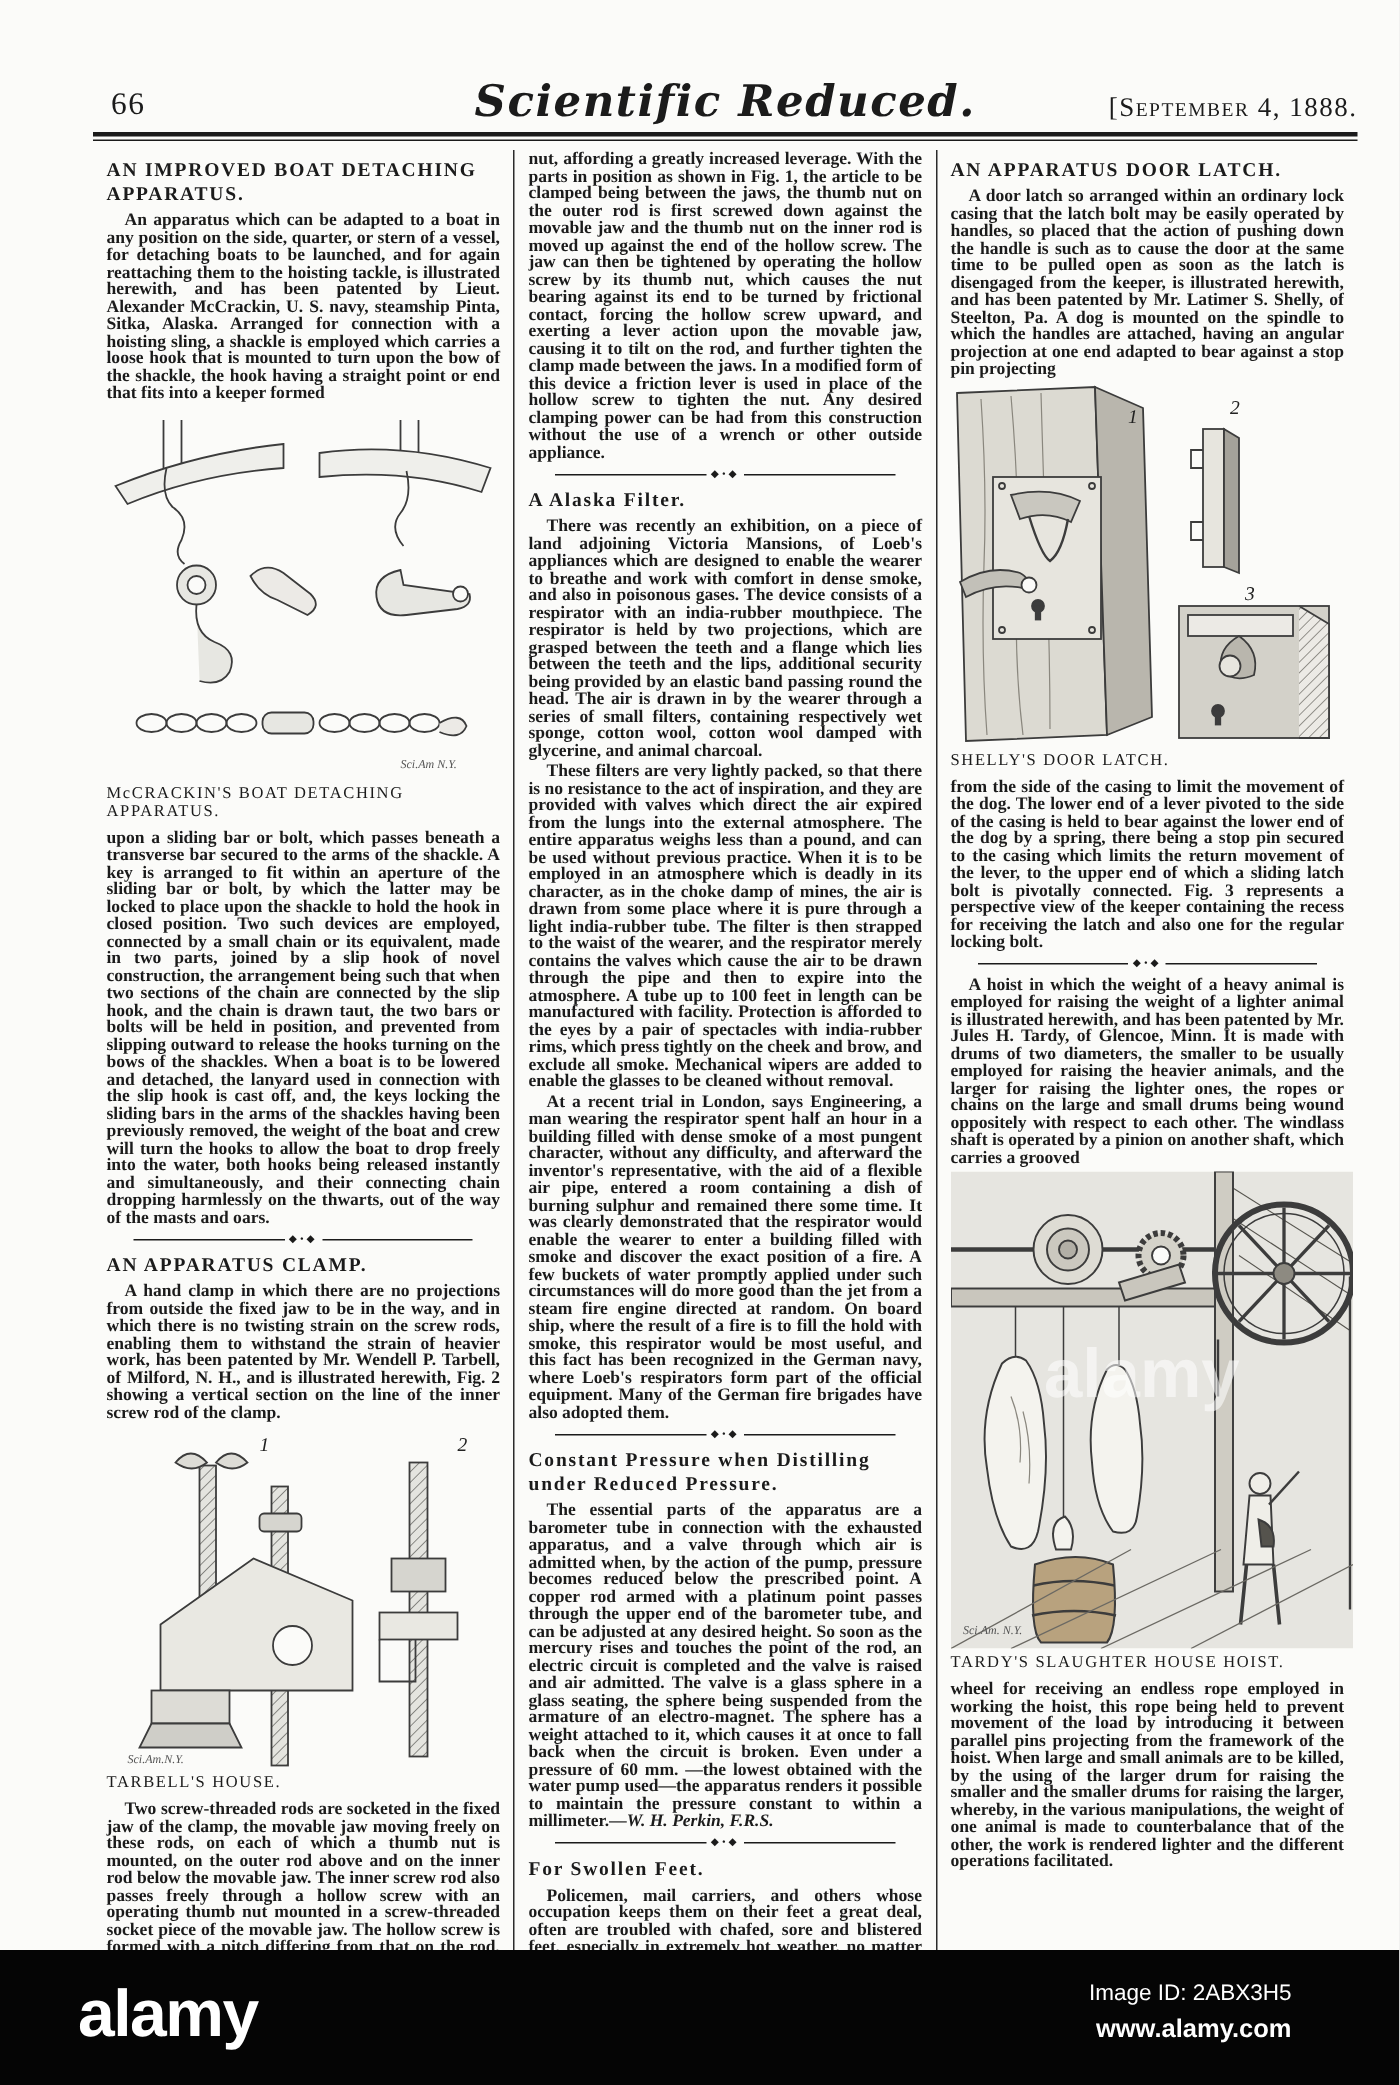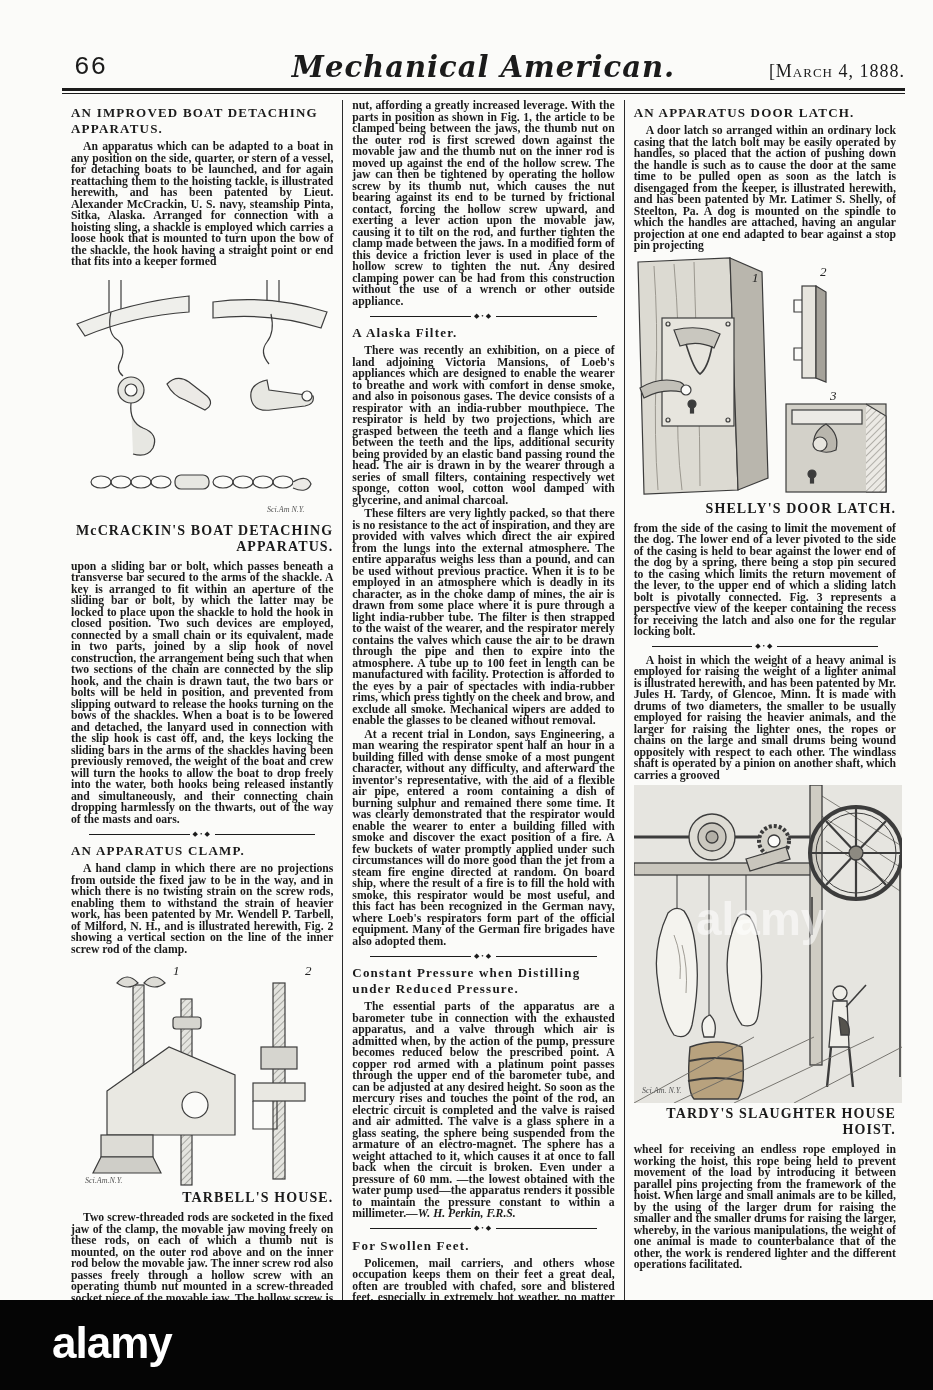--- a/index.html
+++ b/index.html
@@ -1,34 +1,34 @@
 <!DOCTYPE html>
 <html><head>
 <meta charset="utf-8">
 <style>
   html,body{margin:0;padding:0;background:#e9e9e9;}
   .page{position:relative;width:933px;height:1390px;background:#fbfbf9;overflow:hidden;
         font-family:"Liberation Serif", serif;color:#1b1b1b;}
   
   .hdr{position:absolute;top:48px;left:62px;right:28px;height:36px;}
-  .hdr .pgnum{position:absolute;left:12px;bottom:2px;font-size:26px;letter-spacing:1px;font-family:Liberation Mono, monospace;}
+  .hdr .pgnum{position:absolute;left:12px;bottom:2px;font-size:21px;letter-spacing:1px;}
   .hdr .masthead{position:absolute;left:0;right:0;text-align:center;bottom:0;
       font-family:"DejaVu Serif", serif;font-weight:bold;font-style:italic;font-size:29px;letter-spacing:1px;}
   .hdr .issuedate{position:absolute;right:0;bottom:2px;font-size:18px;font-variant:small-caps;letter-spacing:1px;}
   .rule2{position:absolute;top:88px;left:62px;right:28px;height:7px;}
   .rule2 .r1{height:3px;background:#1b1b1b;}
   .rule2 .r2{height:1px;background:#1b1b1b;margin-top:2px;}
   
   .cols{position:absolute;top:100px;left:62px;right:28px;bottom:90px;display:flex;overflow:hidden;}
   .col{flex:1 1 0;padding:0 9px;overflow:hidden;}
   .col + .col{border-left:1px solid #2b2b2b;}
   p.body{font-size:11.7px;line-height:11.5px;text-align:justify;margin:0 0 2px 0;font-weight:bold;}
   p.body.ind{text-indent:12px;}
   .art-head{font-weight:bold;font-size:13px;text-align:left;letter-spacing:1.2px;margin:5px 0 4px 0;}
-  .fig-cap{font-weight:bold;font-size:14px;text-align:right;letter-spacing:1.1px;margin:3px 0 6px 0;}
+  .fig-cap{font-weight:normal;font-size:11px;text-align:left;letter-spacing:1.1px;margin:3px 0 6px 0;}
   .divider{display:flex;align-items:center;justify-content:center;margin:5px 18px 4px 18px;height:8px;}
   .divider .dv-line{flex:1;height:1px;background:#1b1b1b;}
   .divider .dv-orn{font-size:7px;line-height:7px;padding:0 3px;letter-spacing:2px;color:#1b1b1b;}
   .fig{display:block;margin:4px auto 2px auto;}
   .sig{font-style:italic;}
   
   .wm-bar{position:absolute;left:0;right:0;bottom:0;height:90px;background:#050505;color:#fff;
           font-family:"Liberation Sans", sans-serif;}
   .wm-bar .brand{position:absolute;left:52px;top:18px;font-size:44px;font-weight:bold;letter-spacing:-1px;}
   .wm-bar .right{position:absolute;right:72px;top:20px;text-align:right;}
@@ -38,22 +38,22 @@
   svg text.fig-lab{font-family:"Liberation Serif",serif;font-style:italic;font-size:13px;fill:#222;}
   svg text.sig-txt{font-family:"Liberation Serif",serif;font-style:italic;font-size:8px;fill:#555;}
 </style>
 </head>
 <body>
 
 <div class="page">
 
   <div class="hdr">
     <span class="pgnum">66</span>
-    <span class="masthead">Mechanical American.</span>
-    <span class="issuedate">[March 4, 1888.</span>
+    <span class="masthead">Scientific Reduced.</span>
+    <span class="issuedate">[September 4, 1888.</span>
   </div>
   <div class="rule2">
       <div class="r1"></div>
       <div class="r2"></div>
     </div>
 
   <div class="cols">
 
     <div class="col">
       <div class="art-head">AN IMPROVED BOAT DETACHING APPARATUS.</div>
@@ -267,15 +267,19 @@
         <text class="sig-txt" x="8" y="308">Sci.Am. N.Y.</text>
       </svg>
       <div class="fig-cap">TARDY'S SLAUGHTER HOUSE HOIST.</div>
 
       <p class="body">wheel for receiving an endless rope employed in working the hoist, this rope being held to prevent movement of the load by introducing it between parallel pins projecting from the framework of the hoist. When large and small animals are to be killed, by the using of the larger drum for raising the smaller and the smaller drums for raising the larger, whereby, in the various manipulations, the weight of one animal is made to counterbalance that of the other, the work is rendered lighter and the different operations facilitated.</p>
     </div>
   </div>
 
   <div class="wm-bar">
     <span class="brand">alamy</span>
+    <span class="right">
+      <div class="iid">Image ID: 2ABX3H5</div>
+      <div class="url">www.alamy.com</div>
+    </span>
   </div>
 
 </div>
 
 </body></html>

